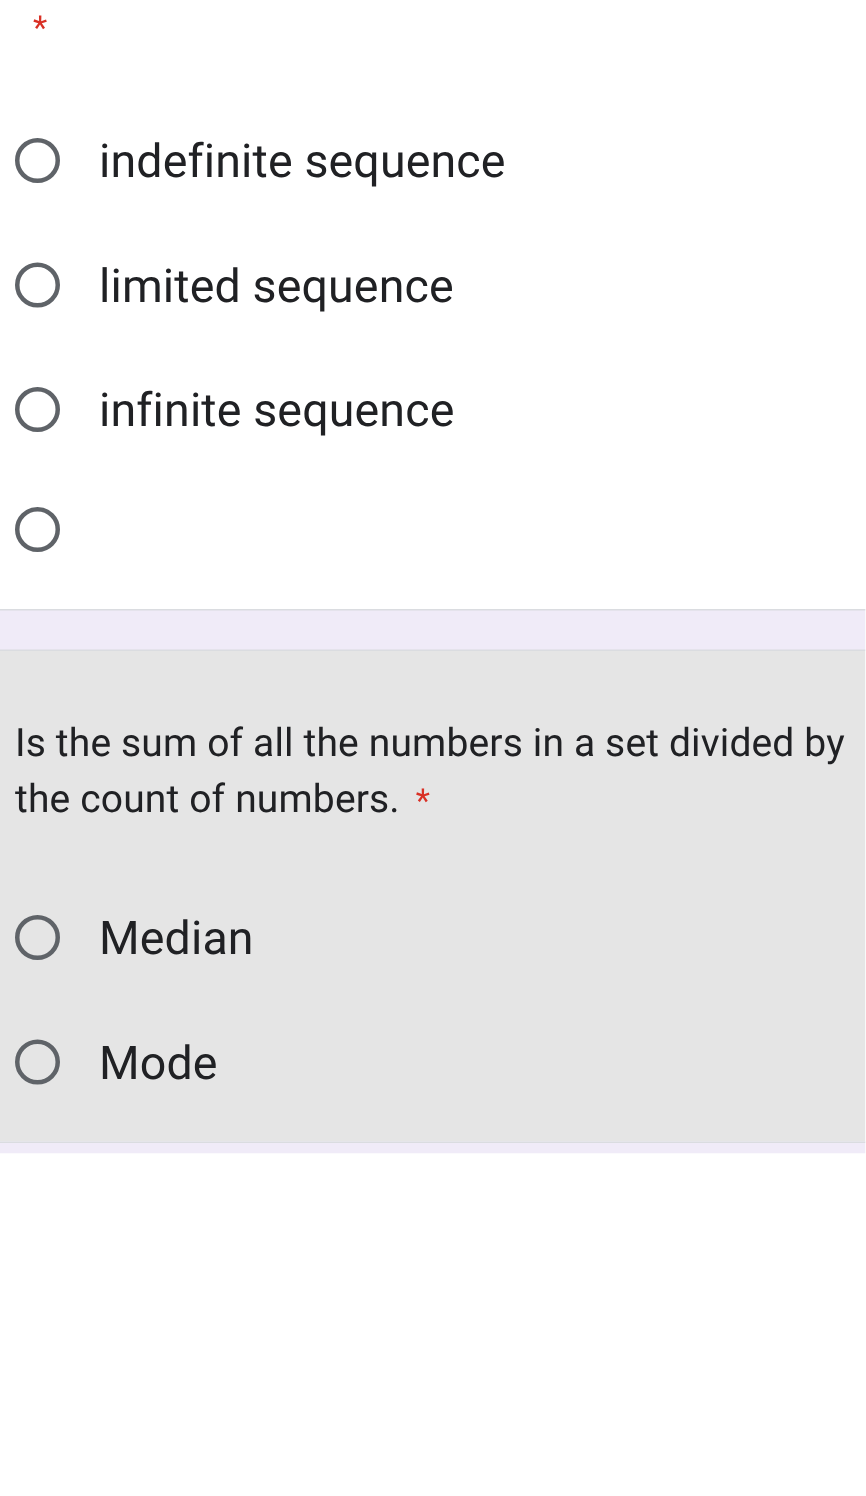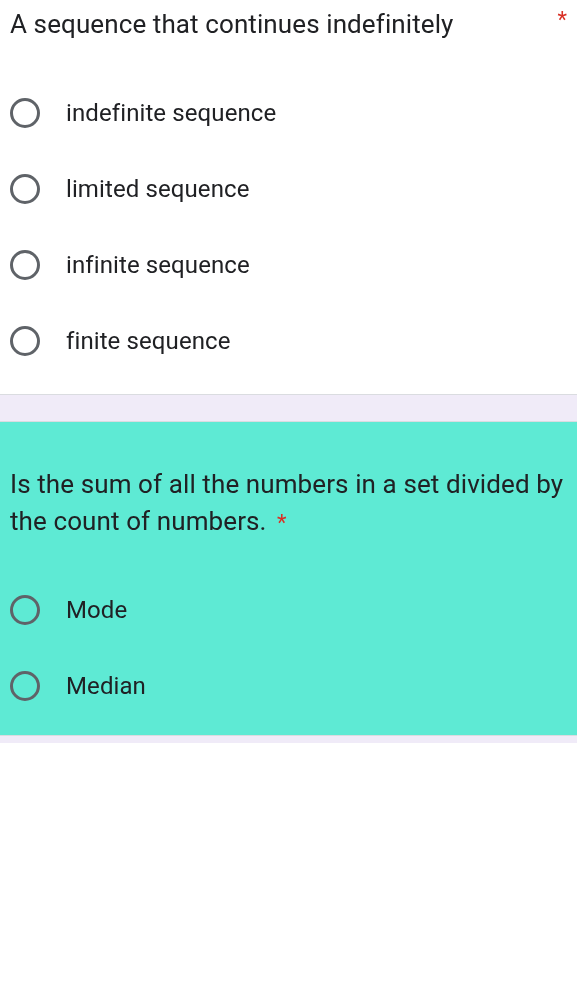--- a/index.html
+++ b/index.html
@@ -7,65 +7,63 @@
   .card { background: #fff; padding: 6px 10px 38px 10px; }
   .gap { height: 28px; background: #f0ebf8; border-top: 1px solid #dadce0; border-bottom: 1px solid #dadce0; }
   .gap-bottom { height: 8px; background: #f0ebf8; border-top: 1px solid #dadce0; }
   .q-head { display: flex; align-items: flex-start; padding-bottom: 28px; }
   .q-text { font-size: 26px; line-height: 1.45; letter-spacing: 0.1px; color: #202124; flex: 1; }
   .req { color: #d93025; font-size: 22px; margin-left: 12px; line-height: 1.3; }
   .options { display: flex; flex-direction: column; gap: 46px; margin-top: 26px; }
   .option { display: flex; align-items: center; gap: 26px; cursor: pointer; }
   .radio { width: 30px; height: 30px; flex: 0 0 30px; position: relative; }
   .radio::before { content: ""; position: absolute; inset: 0; border: 3px solid #5f6368; border-radius: 50%; }
-  .opt-label { font-size: 24px; color: #202124; letter-spacing: 0.1px; }
-  .card2 { background: #5eead4; padding: 44px 10px 34px 10px; }
+  .opt-label { font-size: 31px; color: #202124; letter-spacing: 0.1px; }
+  .card2 { background: #e5e5e5; padding: 44px 10px 34px 10px; }
 </style>
 </head>
 <body>
 
 <div class="card">
   <div class="q-head">
-    <div class="q-text">A sequence that continues indefinitely</div>
     <div class="req">*</div>
   </div>
   <div class="options">
     <label class="option">
       <span class="radio"></span>
       <span class="opt-label">indefinite sequence</span>
     </label>
     <label class="option">
       <span class="radio"></span>
       <span class="opt-label">limited sequence</span>
     </label>
     <label class="option">
       <span class="radio"></span>
       <span class="opt-label">infinite sequence</span>
     </label>
     <label class="option">
       <span class="radio"></span>
-      <span class="opt-label">finite sequence</span>
     </label>
   </div>
 </div>
 
 <div class="gap"></div>
 
 <div class="card2">
   <div class="q-head">
     <div class="q-text">
       <span>Is the sum of all the numbers in a set divided by the count of numbers.</span>
       <span class="req" style="margin-left:4px;">*</span>
     </div>
   </div>
   <div class="options">
     <label class="option">
       <span class="radio"></span>
-      <span class="opt-label">Mode</span>
+      <span class="opt-label">Median</span>
     </label>
     <label class="option">
       <span class="radio"></span>
-      <span class="opt-label">Median</span>
+      <span class="opt-label">Mode</span>
     </label>
   </div>
 </div>
 
 <div class="gap-bottom"></div>
 
 </body></html>

